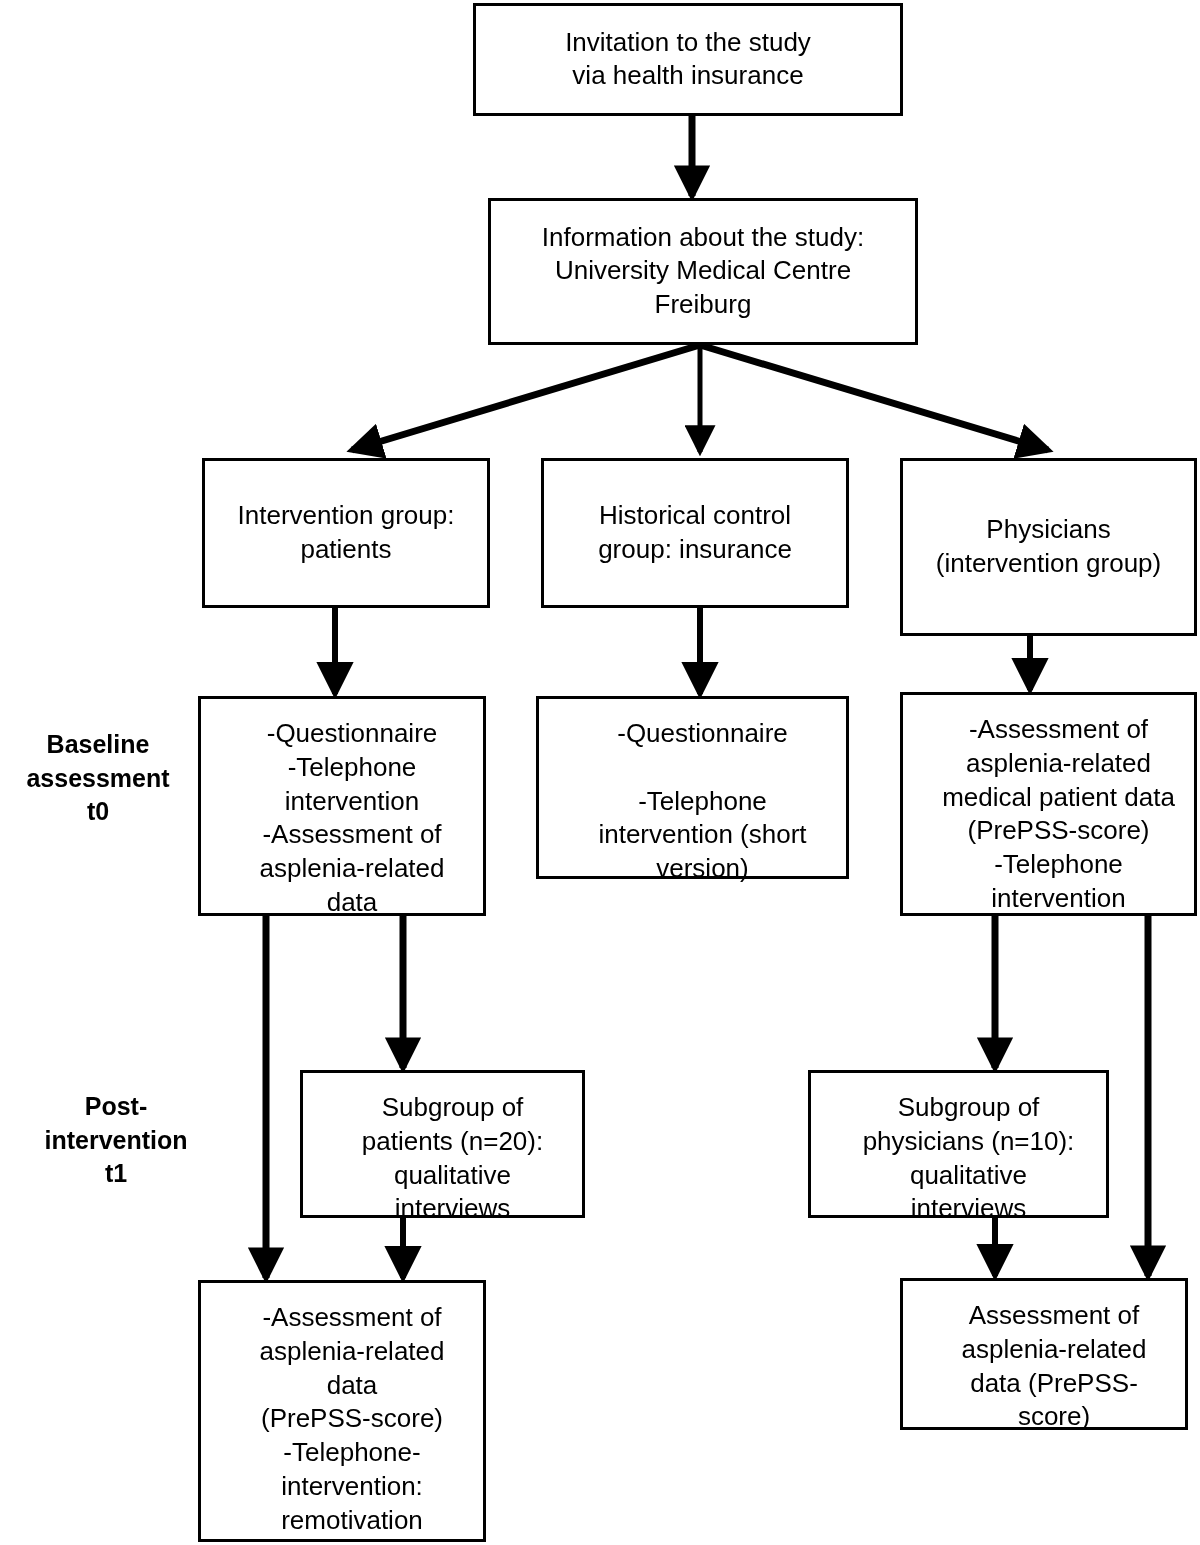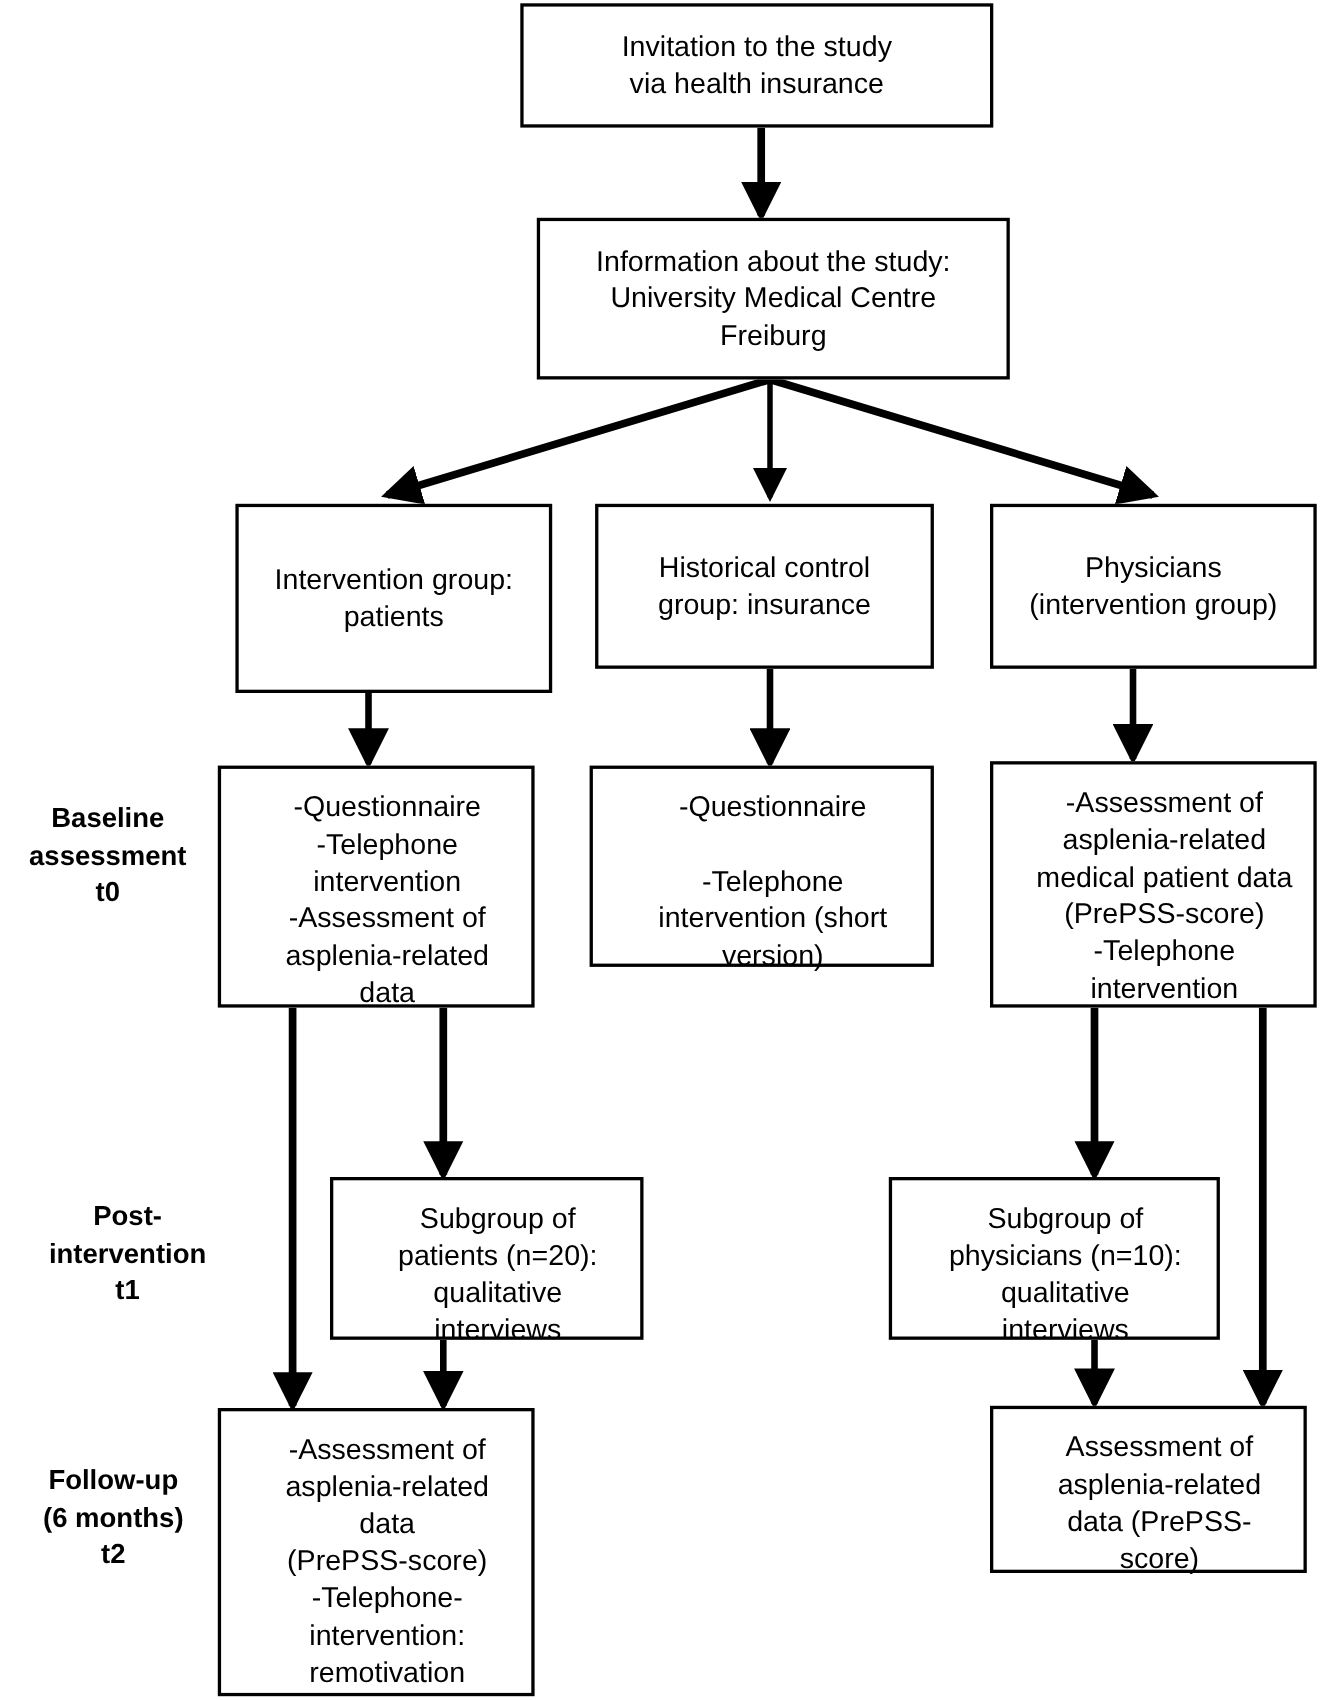--- a/index.html
+++ b/index.html
@@ -106,46 +106,43 @@
   </svg>
 
   <div class="stage-label" style="left:8px; top:728px; width:180px;">Baseline
 assessment
 t0</div>
 
   <div class="stage-label" style="left:21px; top:1090px; width:190px;">Post-
 intervention
 t1</div>
 
-  <div class="stage-label" style="left:8px; top:1330px; width:190px;">Follow-up
-(6 months)
-t2</div>
 
   <div class="node center" style="left:488px; top:198px; width:430px; height:147px;">
     <div class="txt">Information about the study:
 University Medical Centre
 Freiburg</div>
   </div>
 
   <div class="node center" style="left:473px; top:3px; width:430px; height:113px;">
     <div class="txt">Invitation to the study
 via health insurance</div>
   </div>
 
-  <div class="node center" style="left:214px; top:458px; width:288px; height:172px;">
+  <div class="node center" style="left:202px; top:458px; width:288px; height:150px;">
     <div class="txt">Intervention group:
 patients</div>
   </div>
 
   <div class="node center" style="left:541px; top:458px; width:308px; height:150px;">
     <div class="txt">Historical control
 group: insurance</div>
   </div>
 
-  <div class="node center" style="left:900px; top:458px; width:297px; height:150px;">
+  <div class="node center" style="left:900px; top:458px; width:297px; height:178px;">
     <div class="txt">Physicians
 (intervention group)</div>
   </div>
 
   <div class="node left" style="left:198px; top:696px; width:288px; height:220px;">
     <div class="txt">-Questionnaire
 -Telephone
 intervention
 -Assessment of
 asplenia-related

